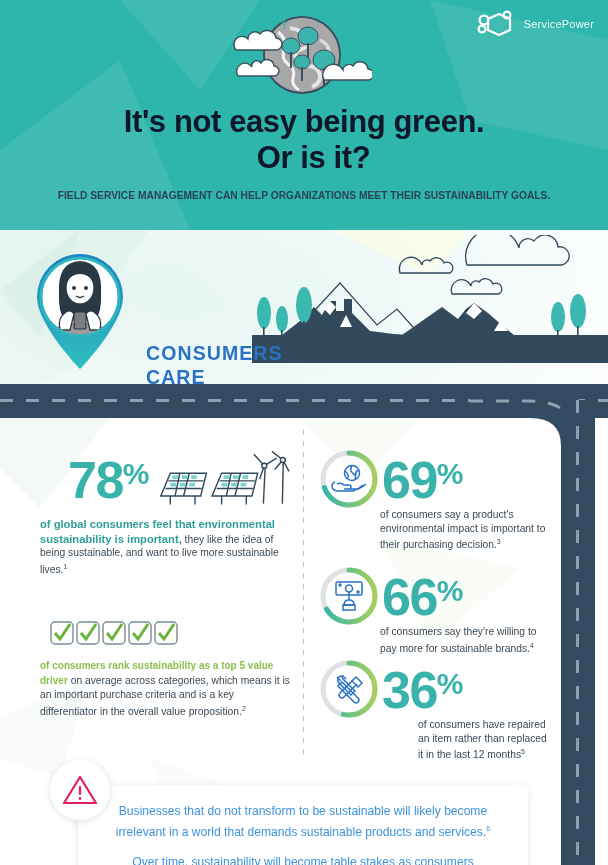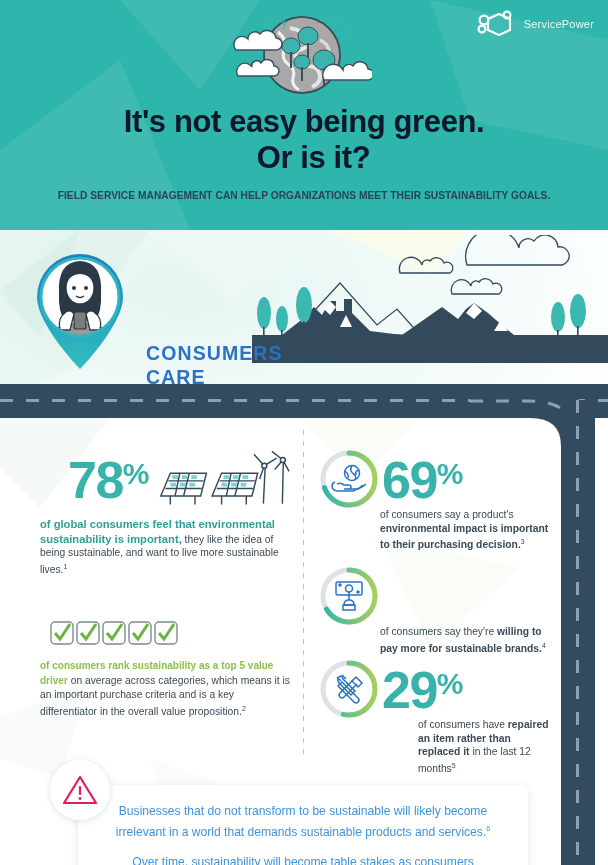--- a/index.html
+++ b/index.html
@@ -90,21 +90,21 @@
   }
 
   .stat { position: absolute; z-index: 6; }
 
   .big-num { font-size: 52px; font-weight: bold; line-height: 52px; letter-spacing:-1.5px; }
   .big-num .pct { font-size: 30px; vertical-align: 14px; letter-spacing: -0.5px; }
   .teal { color: #38b2ab; }
   .green { color: #8cc04e; }
 
   .stat-body { font-size: 10.3px; line-height: 13.6px; color: #3b4a57; margin-top: 5px; }
-  .stat-body b { font-weight: bold; }
+  .stat-body b { font-weight: normal; }
   .lead-teal { color: #2e9f99; font-weight: bold; font-size: 11.2px; line-height: 14.5px; }
   .lead-green { color: #8cc04e; font-weight: bold; font-size: 10px; line-height: 14.5px; }
   sup { font-size: 7px; vertical-align: super; }
 
   
   .rstat { position: absolute; z-index: 6; display: flex; align-items: flex-start; }
   .ring { position: relative; width: 62px; height: 62px; flex: 0 0 62px; }
   .rtext { margin-left: 2px; }
   .rtext .big-num { display:block; }
 
@@ -410,20 +410,23 @@
           <rect x="18" y="17" width="26" height="13" rx="1.5"></rect>
           <circle cx="31" cy="23.5" r="3.5"></circle>
           <circle cx="22" cy="20" r="1"></circle>
             <circle cx="40" cy="27" r="1"></circle>
           <path d="M31 27 v8"></path>
           <path d="M26 40 q0 -5 5 -5 q5 0 5 5 z"></path>
           <path d="M25 40 l12 0 l0 5 l-12 0 z"></path>
         </g>
       </svg>
     </div>
+    <div class="rtext">
+      <div class="big-num teal"><span>66</span><span class="pct">%</span></div>
+    </div>
   </div>
   <div class="stat" style="left:380px; top:625px; width:175px;">
     <div class="stat-body" style="margin-top:0">
       <span>of consumers say they're </span><b>willing to pay more for sustainable brands.</b><sup>4</sup>
     </div>
   </div>
 
   <div class="rstat" style="left:318px; top:658px; width:230px;">
     <div class="ring">
       <svg width="62" height="62" viewBox="0 0 62 62">
@@ -438,21 +441,21 @@
         <g stroke="#2a72c4" stroke-width="1.5" fill="none">
           <path d="M22 18 q-4 3 -1 7 l12 12 l4 -4 l-12 -12 q-1 -3 -3 -3 z"></path>
           <path d="M19 19 l4 4 M24 17 l4 4"></path>
           <path d="M40 40 l-16 -16 l-4 4 l16 16 q2 2 4 0 q2 -2 0 -4 z"></path>
           <path d="M38 19 l6 6 l-4 4 l-6 -6 z"></path>
           <path d="M35 22 l-13 13 q-2 2 0 4 q2 2 4 0 l13 -13"></path>
         </g>
       </svg>
     </div>
     <div class="rtext">
-      <div class="big-num teal"><span>29</span><span class="pct">%</span></div>
+      <div class="big-num teal"><span>36</span><span class="pct">%</span></div>
     </div>
   </div>
   <div class="stat" style="left:418px; top:718px; width:135px;">
     <div class="stat-body" style="margin-top:0">
       <span>of consumers have </span><b>repaired an item rather than replaced it</b><span> in the last 12 months</span><sup>5</sup>
     </div>
   </div>
 
   <div class="callout-card">
     <div class="callout-p">

